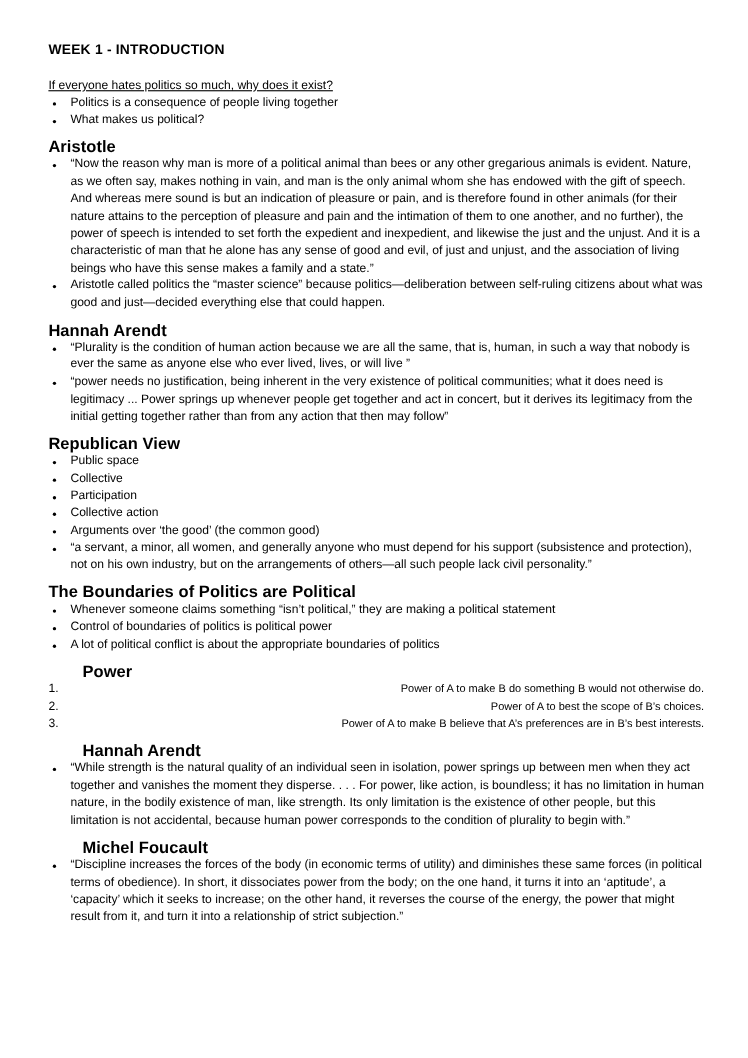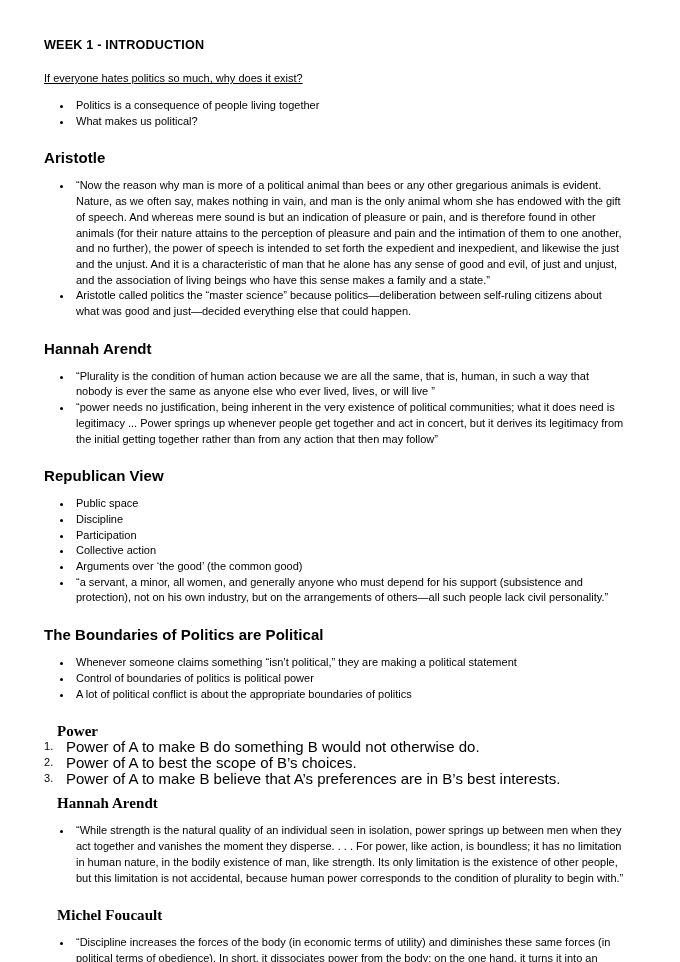--- a/index.html
+++ b/index.html
@@ -44,21 +44,21 @@
 
   .lead-line {
     font-size: 11px;
     line-height: 16px;
     margin: 0;
     text-decoration: underline;
   }
 
   ul.bullets {
     list-style: none;
-    margin: 12px;
+    margin: 0;
     padding: 0;
   }
   ul.bullets > li {
     position: relative;
     font-size: 11px;
     line-height: 15.7px;
     margin: 0;
     padding-left: 20px;
     text-align: left;
   }
@@ -70,34 +70,35 @@
     width: 3px;
     height: 3px;
     background: #000000;
     border-radius: 50%;
   }
   .ind-1 { margin-left: 14px; }   
   .ind-2 { margin-left: 46px; }   
   .ind-3 { margin-left: 48px; }   
 
   .head-ind-1 { margin-left: 0px; }
-  .head-ind-2 { margin-left: 13px; font-family: Liberation Serif, serif; }
+  .head-ind-2 { margin-left: 31px; }
 
   ol.numbers {
     list-style: none;
     margin: 0;
     padding: 0;
     counter-reset: pitem;
   }
   ol.numbers > li {
     position: relative;
-    font-size: 15px;
+    font-size: 10px;
     line-height: 15.7px;
     padding-left: 22px;
     counter-increment: pitem;
+    text-align: right;
   }
   ol.numbers > li::before {
     content: counter(pitem) ".";
     position: absolute;
     left: 0;
     top: 0;
     width: 16px;
     text-align: left;
     font-size: 11px;
   }
@@ -136,21 +137,21 @@
       <li>“power needs no justification, being inherent in the very existence of political communities; what it does need is legitimacy ... Power springs up whenever people get together and act in concert, but it derives its legitimacy from the initial getting together rather than from any action that then may follow”</li>
     </ul>
   </div>
 
   <div class="gap-before-heading"></div>
 
   <div class="section">
     <div class="section-heading head-ind-1">Republican View</div>
     <ul class="bullets ind-1">
       <li>Public space</li>
-      <li>Discipline</li>
+      <li>Collective</li>
       <li>Participation</li>
       <li>Collective action</li>
       <li>Arguments over ‘the good’ (the common good)</li>
       <li>“a servant, a minor, all women, and generally anyone who must depend for his support (subsistence and protection), not on his own industry, but on the arrangements of others—all such people lack civil personality.”</li>
     </ul>
   </div>
 
   <div class="gap-before-heading"></div>
 
   <div class="section">

